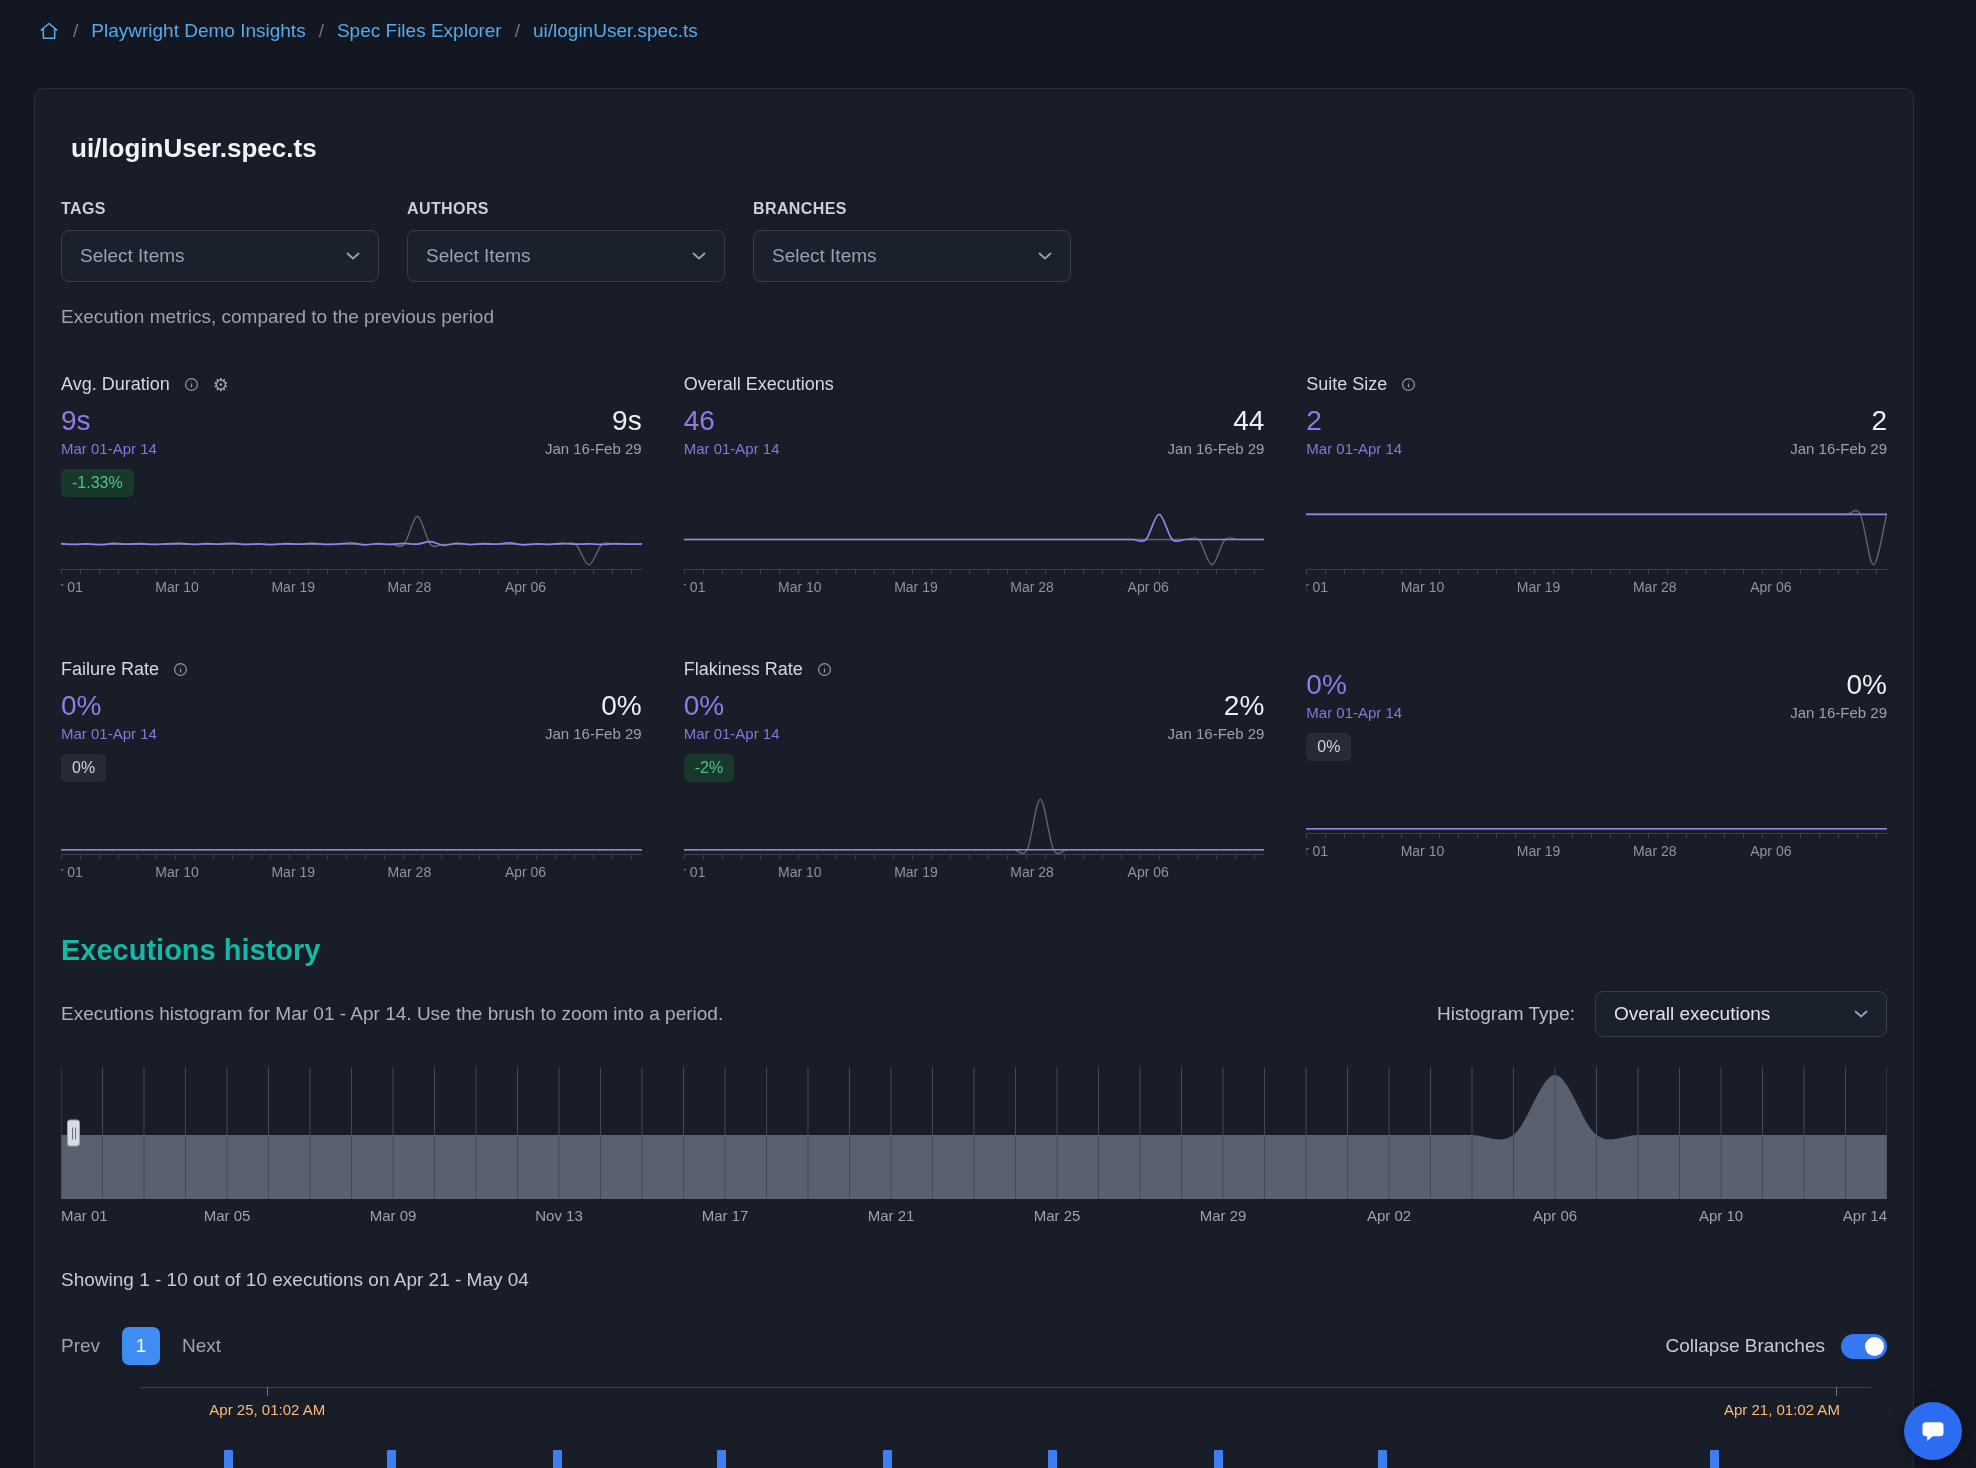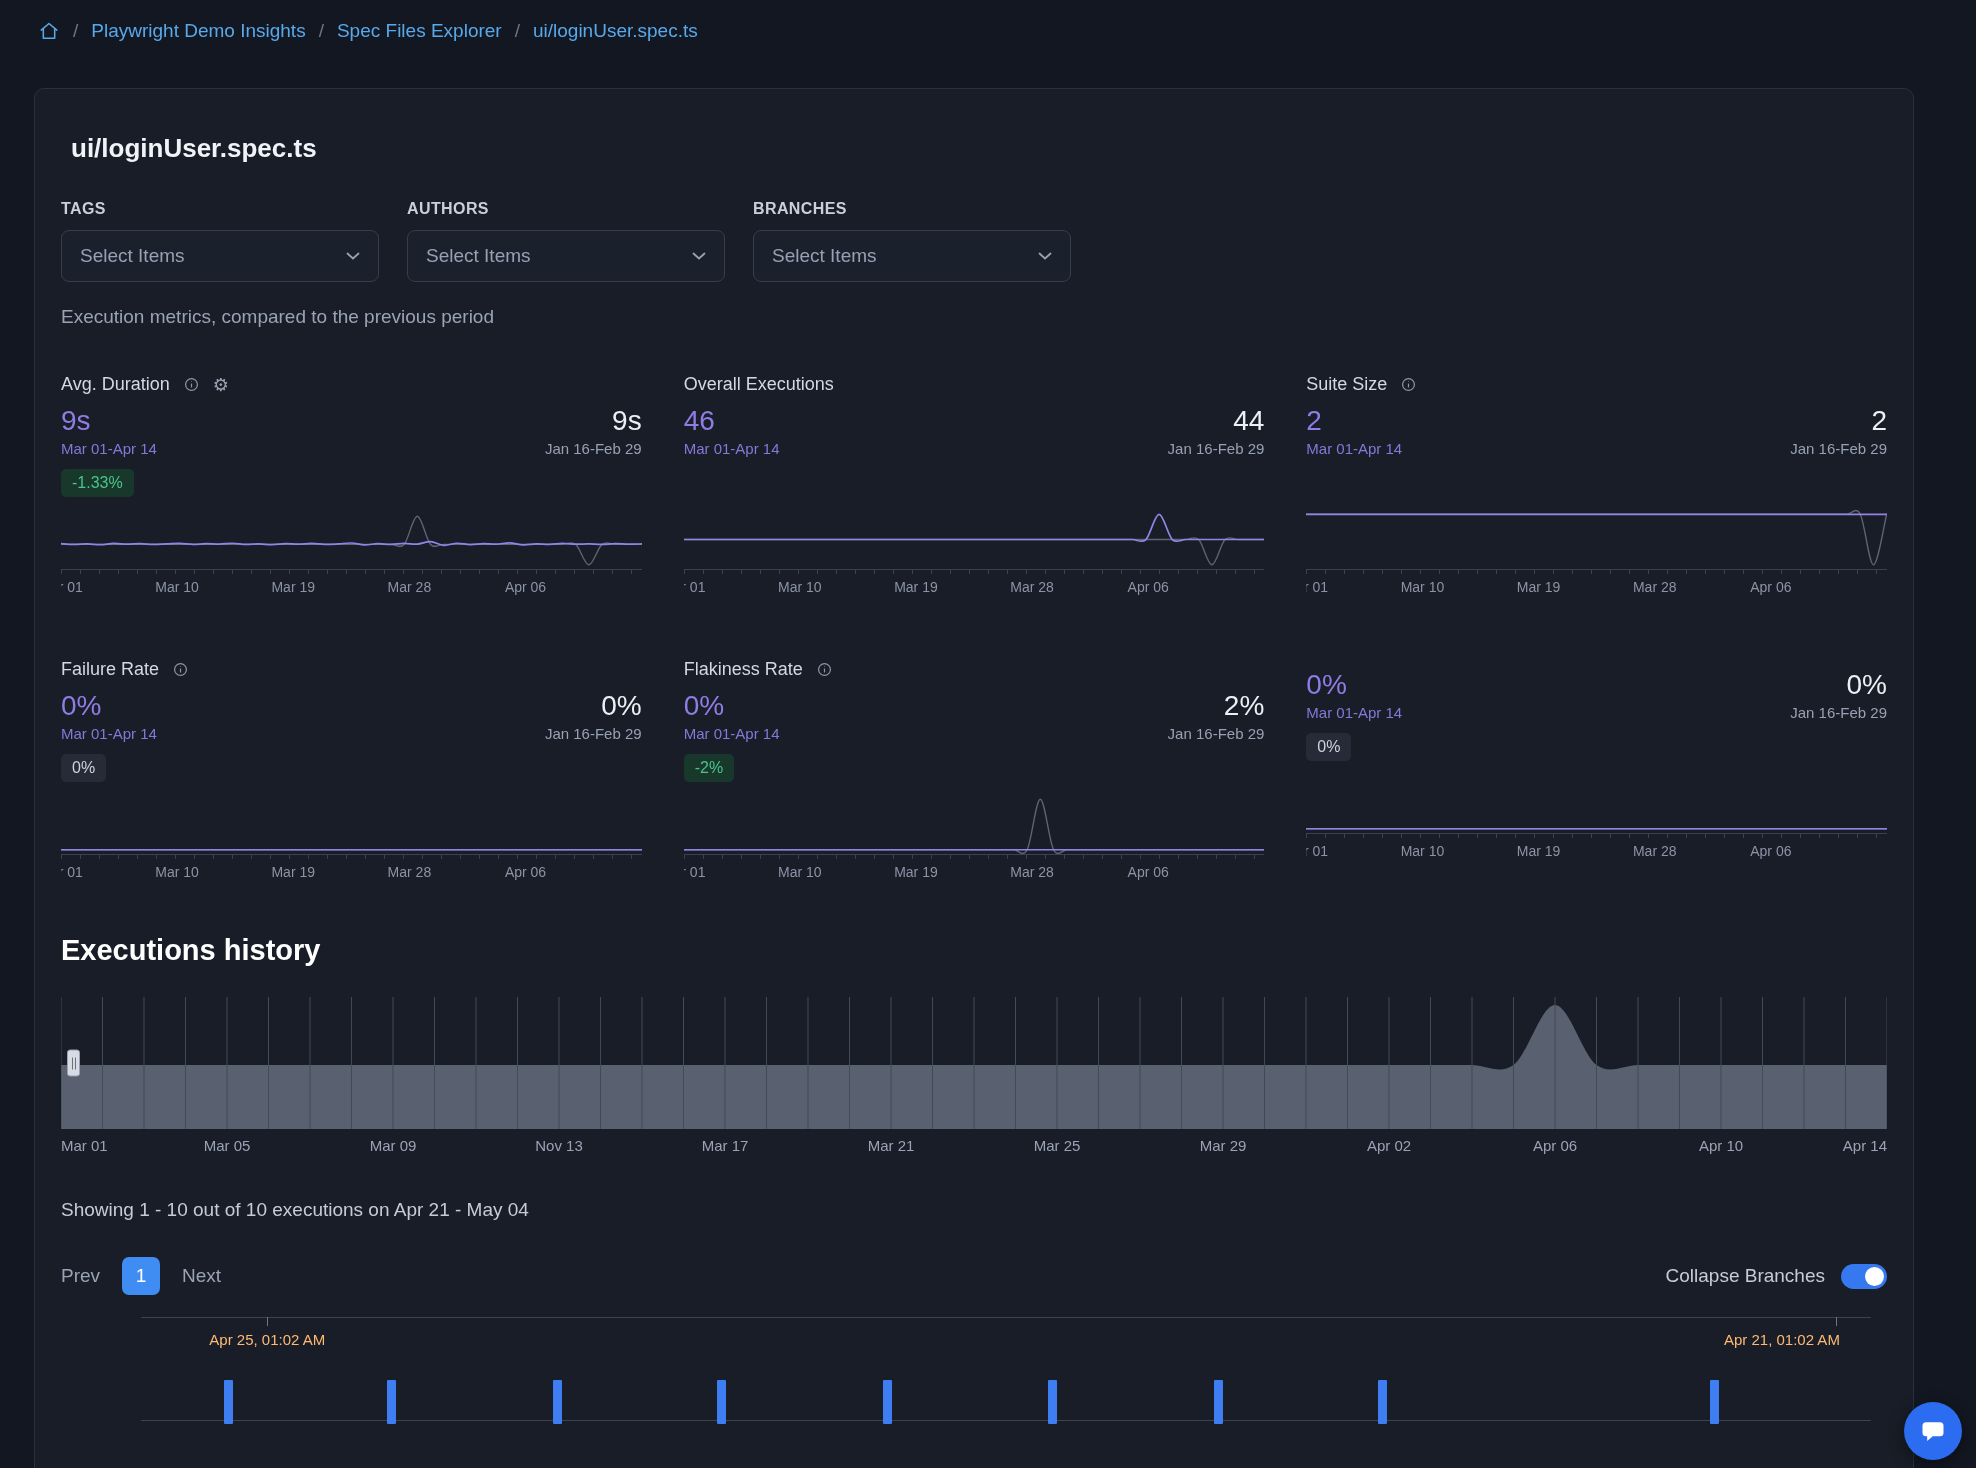--- a/index.html
+++ b/index.html
@@ -80,21 +80,21 @@
   .spark path { stroke-linejoin: round; stroke-linecap: round; }
   .spark-axis {
     border-top: 1px solid #3a4150; height: 5px;
     background: repeating-linear-gradient(to right, #3a4150 0 1px, transparent 1px 19px);
   }
   .x-labels { position: relative; height: 22px; margin-top: 5px; font-size: 14px; color: #8b93a5; }
   .x-labels span { position: absolute; transform: translateX(-50%); white-space: nowrap; }
 
   
   .history { margin-top: 48px; }
-  h2.history-title { font-size: 29px; font-weight: 700; color: #ffffff; }
+  h2.history-title { font-size: 29px; font-weight: 700; color: #14b8a6; }
   .history-controls { display: flex; justify-content: space-between; align-items: center; margin-top: 24px; }
   .history-subtitle { font-size: 19px; color: #a8b0c0; }
   .hist-type { display: flex; align-items: center; gap: 20px; }
   .hist-type-label { font-size: 19px; color: #b9c1cf; }
   .select.hist-type-select { width: 292px; height: 46px; color: #dfe3ea; }
 
   .hist-wrap { position: relative; margin-top: 30px; }
   svg.hist { display: block; width: 100%; height: 132px; }
   .hist-area { fill: #596070; }
   .hist-grid { stroke: #434a58; stroke-width: 1; }
@@ -413,20 +413,32 @@
             <span style="left: 60%;">Mar 28</span>
             <span style="left: 80%;">Apr 06</span>
           </div>
     </div>
   </div>
     </div>
 
   <section class="history">
     <h2 class="history-title">Executions history</h2>
 
+    <div class="history-controls">
+      <p class="history-subtitle">Executions histogram for Mar 01 - Apr 14. Use the brush to zoom into a period.</p>
+      <div class="hist-type">
+        <span class="hist-type-label">Histogram Type:</span>
+        <div class="select hist-type-select">
+          <span>Overall executions</span>
+          <svg viewBox="0 0 14 8" width="14" height="8" fill="none" stroke="#9aa3b5" stroke-width="1.8" stroke-linecap="round">
+              <path d="M1.5 1.5 L7 6.5 L12.5 1.5"></path>
+            </svg>
+        </div>
+      </div>
+    </div>
 
     <div class="hist-wrap">
       <svg class="hist" viewBox="0 0 1000 132" preserveAspectRatio="none">
           <path d="M0.00,68.00C3.79,68.00 15.15,68.00 22.73,68.00C30.30,68.00 37.88,68.00 45.45,68.00C53.03,68.00 60.61,68.00 68.18,68.00C75.76,68.00 83.33,68.00 90.91,68.00C98.48,68.00 106.06,68.00 113.64,68.00C121.21,68.00 128.79,68.00 136.36,68.00C143.94,68.00 151.52,68.00 159.09,68.00C166.67,68.00 174.24,68.00 181.82,68.00C189.39,68.00 196.97,68.00 204.55,68.00C212.12,68.00 219.70,68.00 227.27,68.00C234.85,68.00 242.42,68.00 250.00,68.00C257.58,68.00 265.15,68.00 272.73,68.00C280.30,68.00 287.88,68.00 295.45,68.00C303.03,68.00 310.61,68.00 318.18,68.00C325.76,68.00 333.33,68.00 340.91,68.00C348.48,68.00 356.06,68.00 363.64,68.00C371.21,68.00 378.79,68.00 386.36,68.00C393.94,68.00 401.52,68.00 409.09,68.00C416.67,68.00 424.24,68.00 431.82,68.00C439.39,68.00 446.97,68.00 454.55,68.00C462.12,68.00 469.70,68.00 477.27,68.00C484.85,68.00 492.42,68.00 500.00,68.00C507.58,68.00 515.15,68.00 522.73,68.00C530.30,68.00 537.88,68.00 545.45,68.00C553.03,68.00 560.61,68.00 568.18,68.00C575.76,68.00 583.33,68.00 590.91,68.00C598.48,68.00 606.06,68.00 613.64,68.00C621.21,68.00 628.79,68.00 636.36,68.00C643.94,68.00 651.52,68.00 659.09,68.00C666.67,68.00 674.24,68.00 681.82,68.00C689.39,68.00 696.97,68.00 704.55,68.00C712.12,68.00 719.70,68.00 727.27,68.00C734.85,68.00 742.42,68.00 750.00,68.00C757.58,68.00 765.15,68.00 772.73,68.00C780.30,68.00 787.88,78.00 795.45,68.00C803.03,58.00 810.61,8.00 818.18,8.00C825.76,8.00 833.33,58.00 840.91,68.00C848.48,78.00 856.06,68.00 863.64,68.00C871.21,68.00 878.79,68.00 886.36,68.00C893.94,68.00 901.52,68.00 909.09,68.00C916.67,68.00 924.24,68.00 931.82,68.00C939.39,68.00 946.97,68.00 954.55,68.00C962.12,68.00 969.70,68.00 977.27,68.00C984.85,68.00 996.21,68.00 1000.00,68.00 L1000,132 L0,132 Z" class="hist-area"></path>
           <line x1="0.00" x2="0.00" y1="0" y2="132" class="hist-grid" vector-effect="non-scaling-stroke"></line>
           <line x1="22.73" x2="22.73" y1="0" y2="132" class="hist-grid" vector-effect="non-scaling-stroke"></line>
           <line x1="45.45" x2="45.45" y1="0" y2="132" class="hist-grid" vector-effect="non-scaling-stroke"></line>
           <line x1="68.18" x2="68.18" y1="0" y2="132" class="hist-grid" vector-effect="non-scaling-stroke"></line>
           <line x1="90.91" x2="90.91" y1="0" y2="132" class="hist-grid" vector-effect="non-scaling-stroke"></line>
           <line x1="113.64" x2="113.64" y1="0" y2="132" class="hist-grid" vector-effect="non-scaling-stroke"></line>

